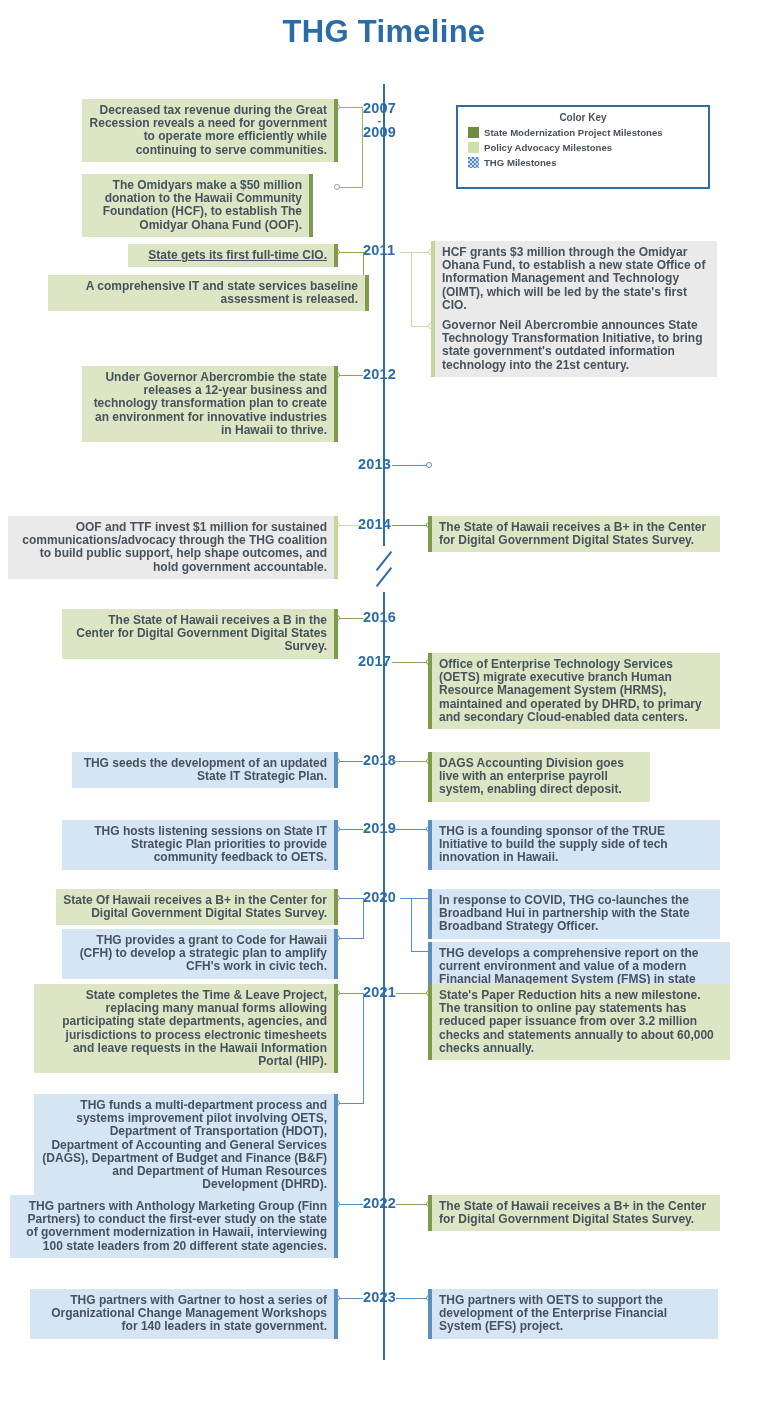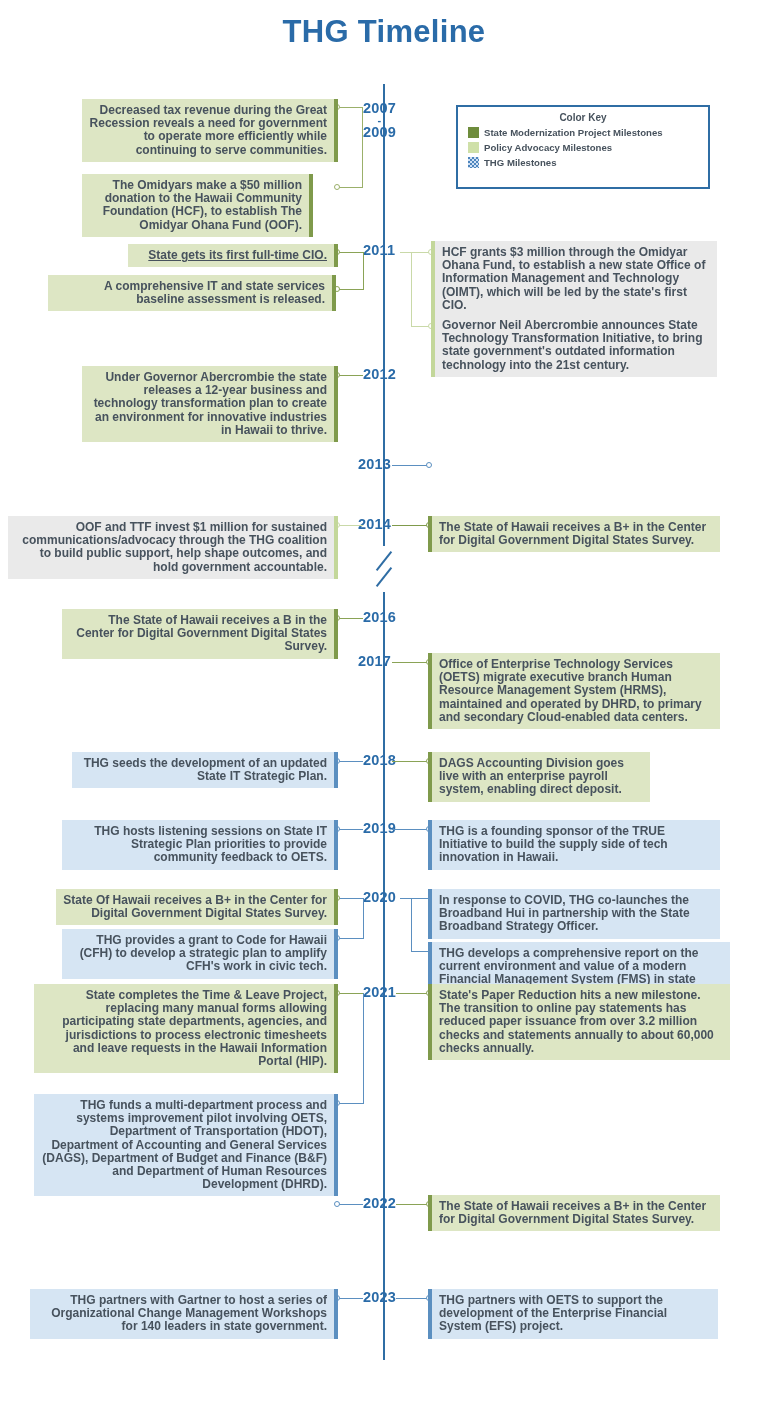--- a/index.html
+++ b/index.html
@@ -231,21 +231,21 @@
 
   <div class="conn" style="left:337px;top:1298px;width:26px;background:#5b8fc0;"></div>
   <div class="node" style="left:334px;top:1295px;border:1.4px solid #5b8fc0;"></div>
   <div class="conn" style="left:396px;top:1298px;width:32px;background:#5b8fc0;"></div>
   <div class="node" style="left:426px;top:1295px;border:1.4px solid #5b8fc0;"></div>
 
   <div class="box left cat-policy acc-dark" style="left:82px;top:99px;width:256px;">Decreased tax revenue during the Great Recession reveals a need for government to operate more efficiently while continuing to serve communities.</div>
   <div class="box left cat-policy acc-dark" style="left:82px;top:174px;width:231px;">The Omidyars make a $50 million donation to the Hawaii Community Foundation (HCF), to establish The Omidyar Ohana Fund (OOF).</div>
 
   <div class="box left cat-policy acc-dark" style="left:128px;top:244px;width:210px;text-decoration:underline;">State gets its first full-time CIO.</div>
-  <div class="box left cat-policy acc-dark" style="left:48px;top:275px;width:288px;">A comprehensive IT and state services baseline assessment is released.</div>
+  <div class="box left cat-policy acc-dark" style="left:48px;top:275px;width:321px;">A comprehensive IT and state services baseline assessment is released.</div>
   <div class="box right cat-gray acc-light" style="left:431px;top:241px;width:286px;">HCF grants $3 million through the Omidyar Ohana Fund, to establish a new state Office of Information Management and Technology (OIMT), which will be led by the state's first CIO.</div>
   <div class="box right cat-gray acc-light" style="left:431px;top:314px;width:286px;">Governor Neil Abercrombie announces State Technology Transformation Initiative, to bring state government's outdated information technology into the 21st century.</div>
 
   <div class="box left cat-policy acc-dark" style="left:82px;top:366px;width:256px;">Under Governor Abercrombie the state releases a 12-year business and technology transformation plan to create an environment for innovative industries in Hawaii to thrive.</div>
 
 
   <div class="box left cat-gray acc-light" style="left:8px;top:516px;width:330px;">OOF and TTF invest $1 million for sustained communications/advocacy through the THG coalition to build public support, help shape outcomes, and hold government accountable.</div>
   <div class="box right cat-policy acc-dark" style="left:428px;top:516px;width:292px;">The State of Hawaii receives a B+ in the Center for Digital Government Digital States Survey.</div>
 
   <div class="box left cat-policy acc-dark" style="left:62px;top:609px;width:276px;">The State of Hawaii receives a B in the Center for Digital Government Digital States Survey.</div>
@@ -260,18 +260,19 @@
 
   <div class="box left cat-policy acc-dark" style="left:56px;top:889px;width:282px;">State Of Hawaii receives a B+ in the Center for Digital Government Digital States Survey.</div>
   <div class="box left cat-thg acc-blue" style="left:62px;top:929px;width:276px;">THG provides a grant to Code for Hawaii (CFH) to develop a strategic plan to amplify CFH's work in civic tech.</div>
   <div class="box right cat-thg acc-blue" style="left:428px;top:889px;width:292px;">In response to COVID, THG co-launches the Broadband Hui in partnership with the State Broadband Strategy Officer.</div>
   <div class="box right cat-thg acc-blue" style="left:428px;top:942px;width:302px;">THG develops a comprehensive report on the current environment and value of a modern Financial Management System (FMS) in state government.</div>
 
   <div class="box left cat-policy acc-dark" style="left:34px;top:984px;width:304px;">State completes the Time &amp; Leave Project, replacing many manual forms allowing participating state departments, agencies, and jurisdictions to process electronic timesheets and leave requests in the Hawaii Information Portal (HIP).</div>
   <div class="box right cat-policy acc-dark" style="left:428px;top:984px;width:302px;">State's Paper Reduction hits a new milestone. The transition to online pay statements has reduced paper issuance from over 3.2 million checks and statements annually to about 60,000 checks annually.</div>
   <div class="box left cat-thg acc-blue" style="left:34px;top:1094px;width:304px;">THG funds a multi-department process and systems improvement pilot involving OETS, Department of Transportation (HDOT), Department of Accounting and General Services (DAGS), Department of Budget and Finance (B&amp;F) and Department of Human Resources Development (DHRD).</div>
 
+  <div class="box left cat-thg acc-blue" style="left:10px;top:1195px;width:328px;">THG partners with Anthology Marketing Group (Finn Partners) to conduct the first-ever study on the state of government modernization in Hawaii, interviewing 100 state leaders from 20 different state agencies.</div>
   <div class="box right cat-policy acc-dark" style="left:428px;top:1195px;width:292px;">The State of Hawaii receives a B+ in the Center for Digital Government Digital States Survey.</div>
 
   <div class="box left cat-thg acc-blue" style="left:30px;top:1289px;width:308px;">THG partners with Gartner to host a series of Organizational Change Management Workshops for 140 leaders in state government.</div>
   <div class="box right cat-thg acc-blue" style="left:428px;top:1289px;width:290px;">THG partners with OETS to support the development of the Enterprise Financial System (EFS) project.</div>
 
 </div>
 
 </body></html>

